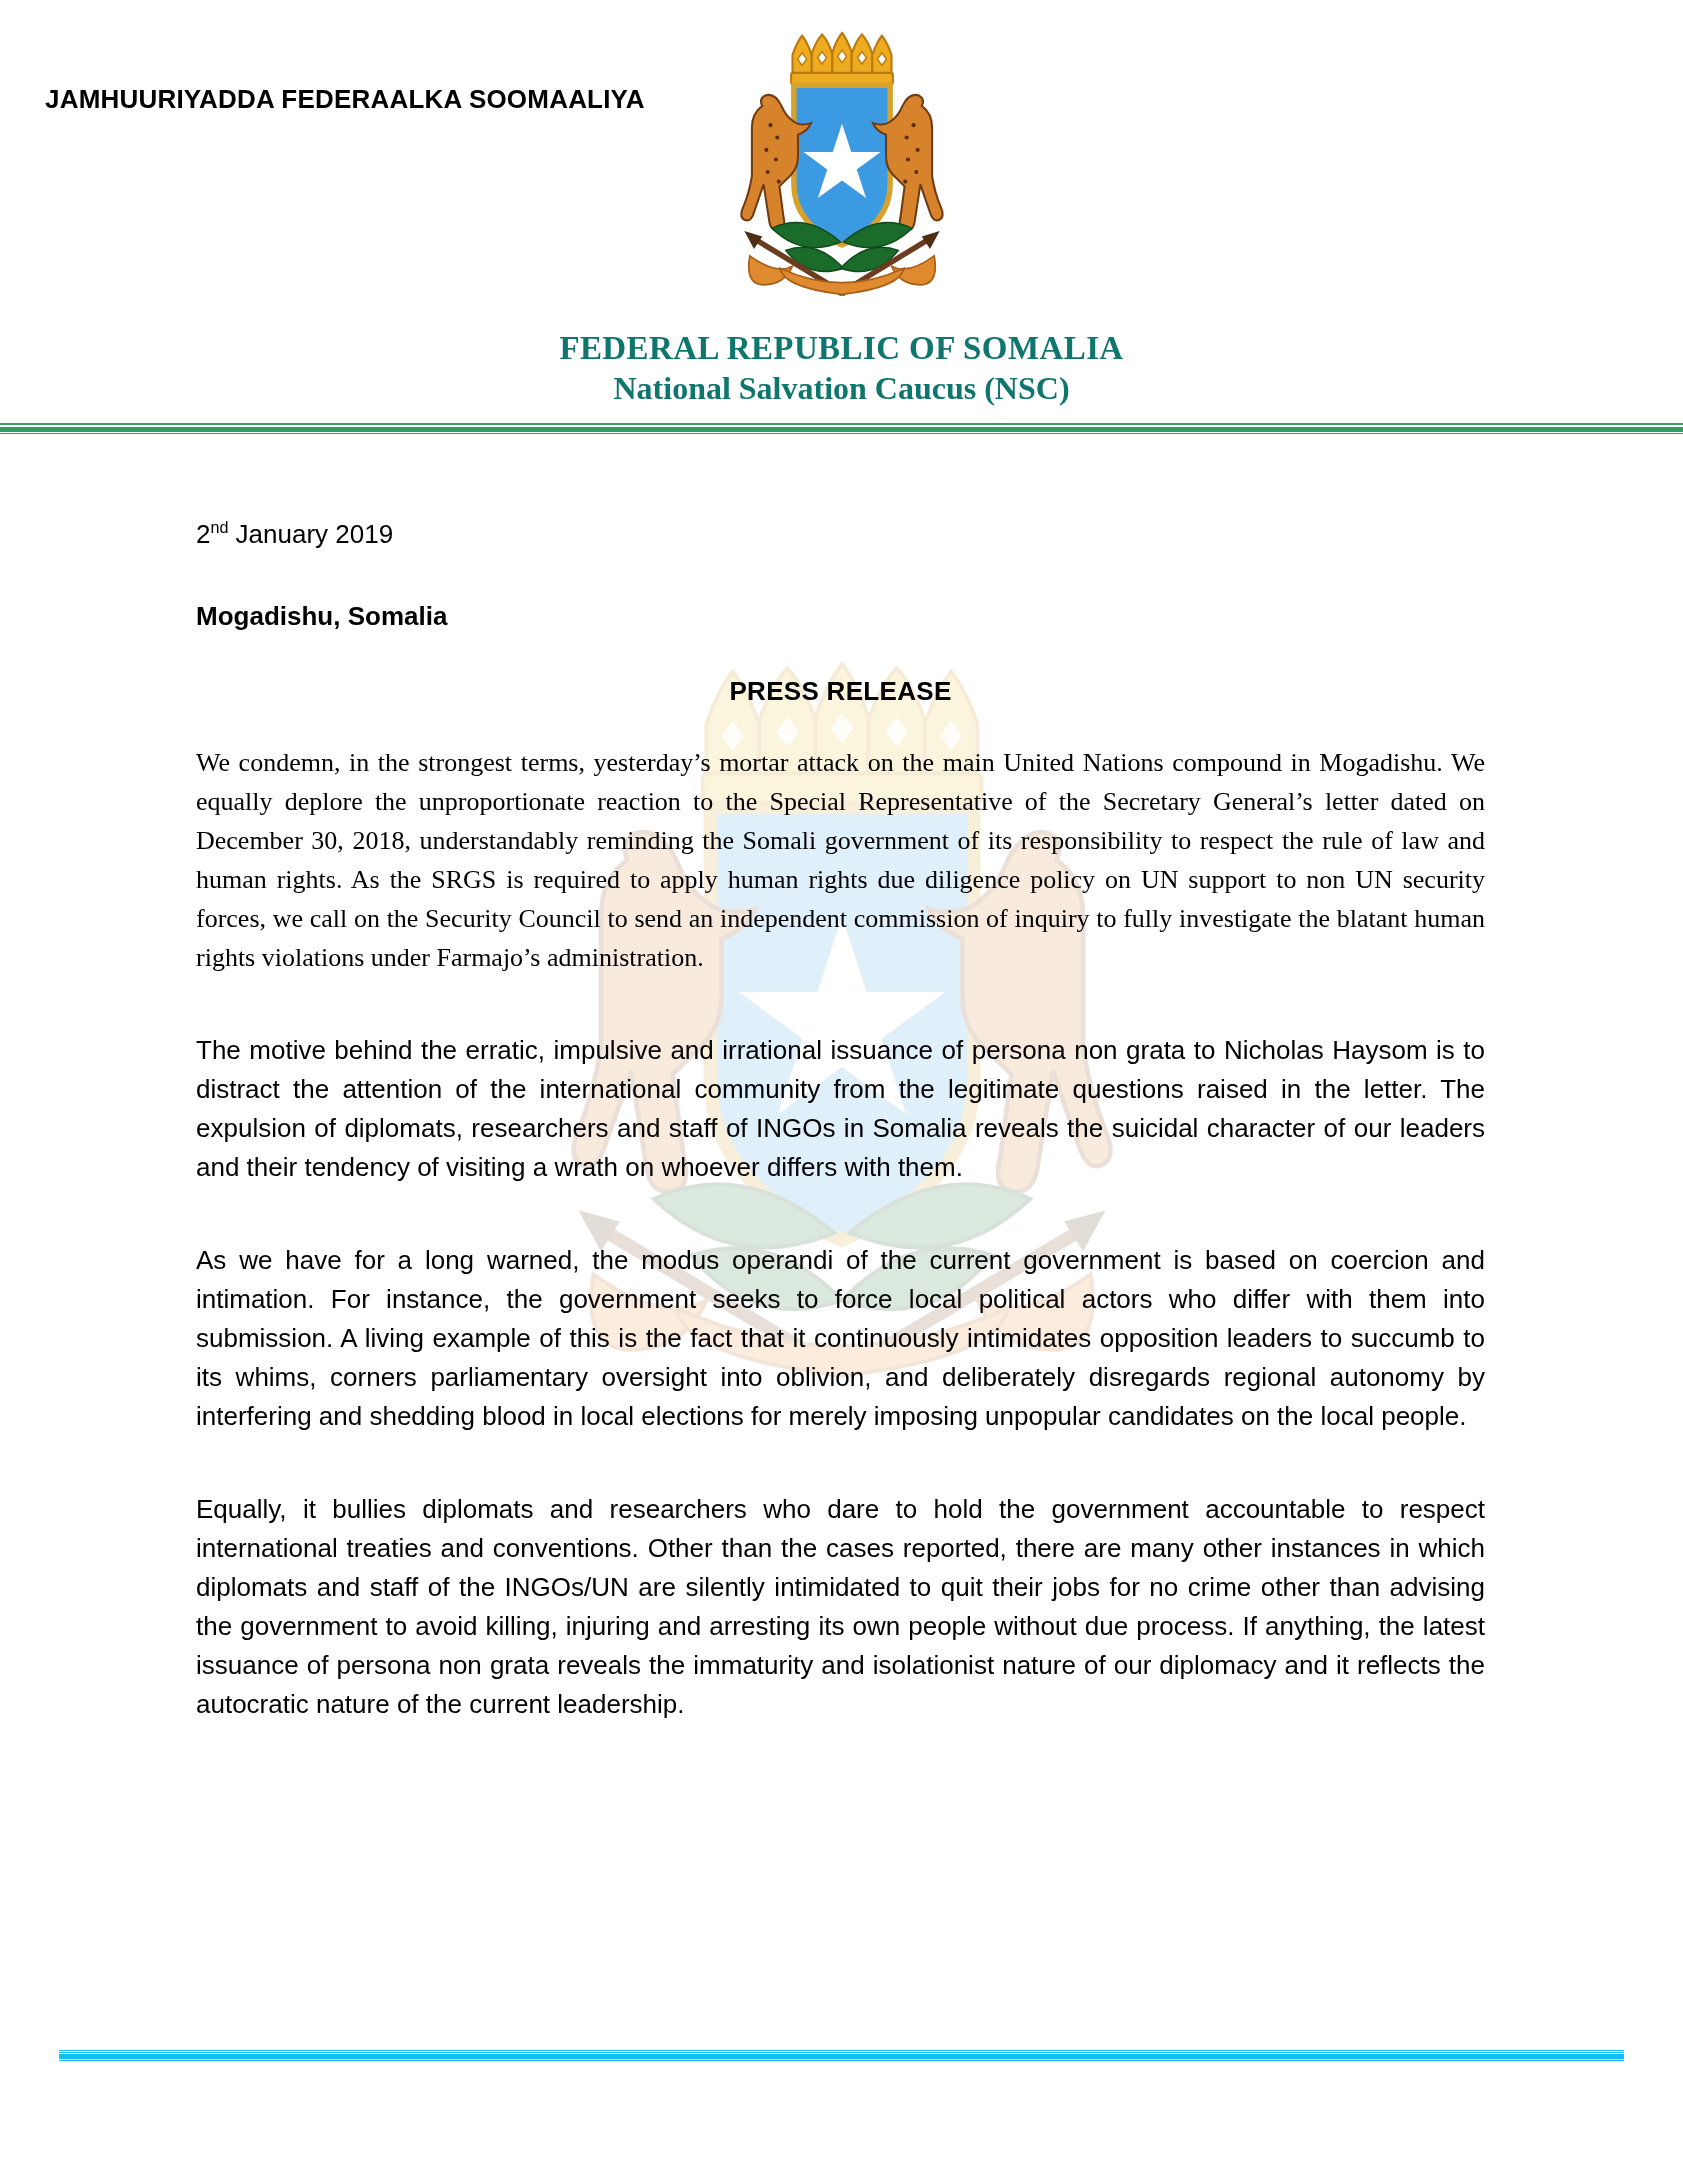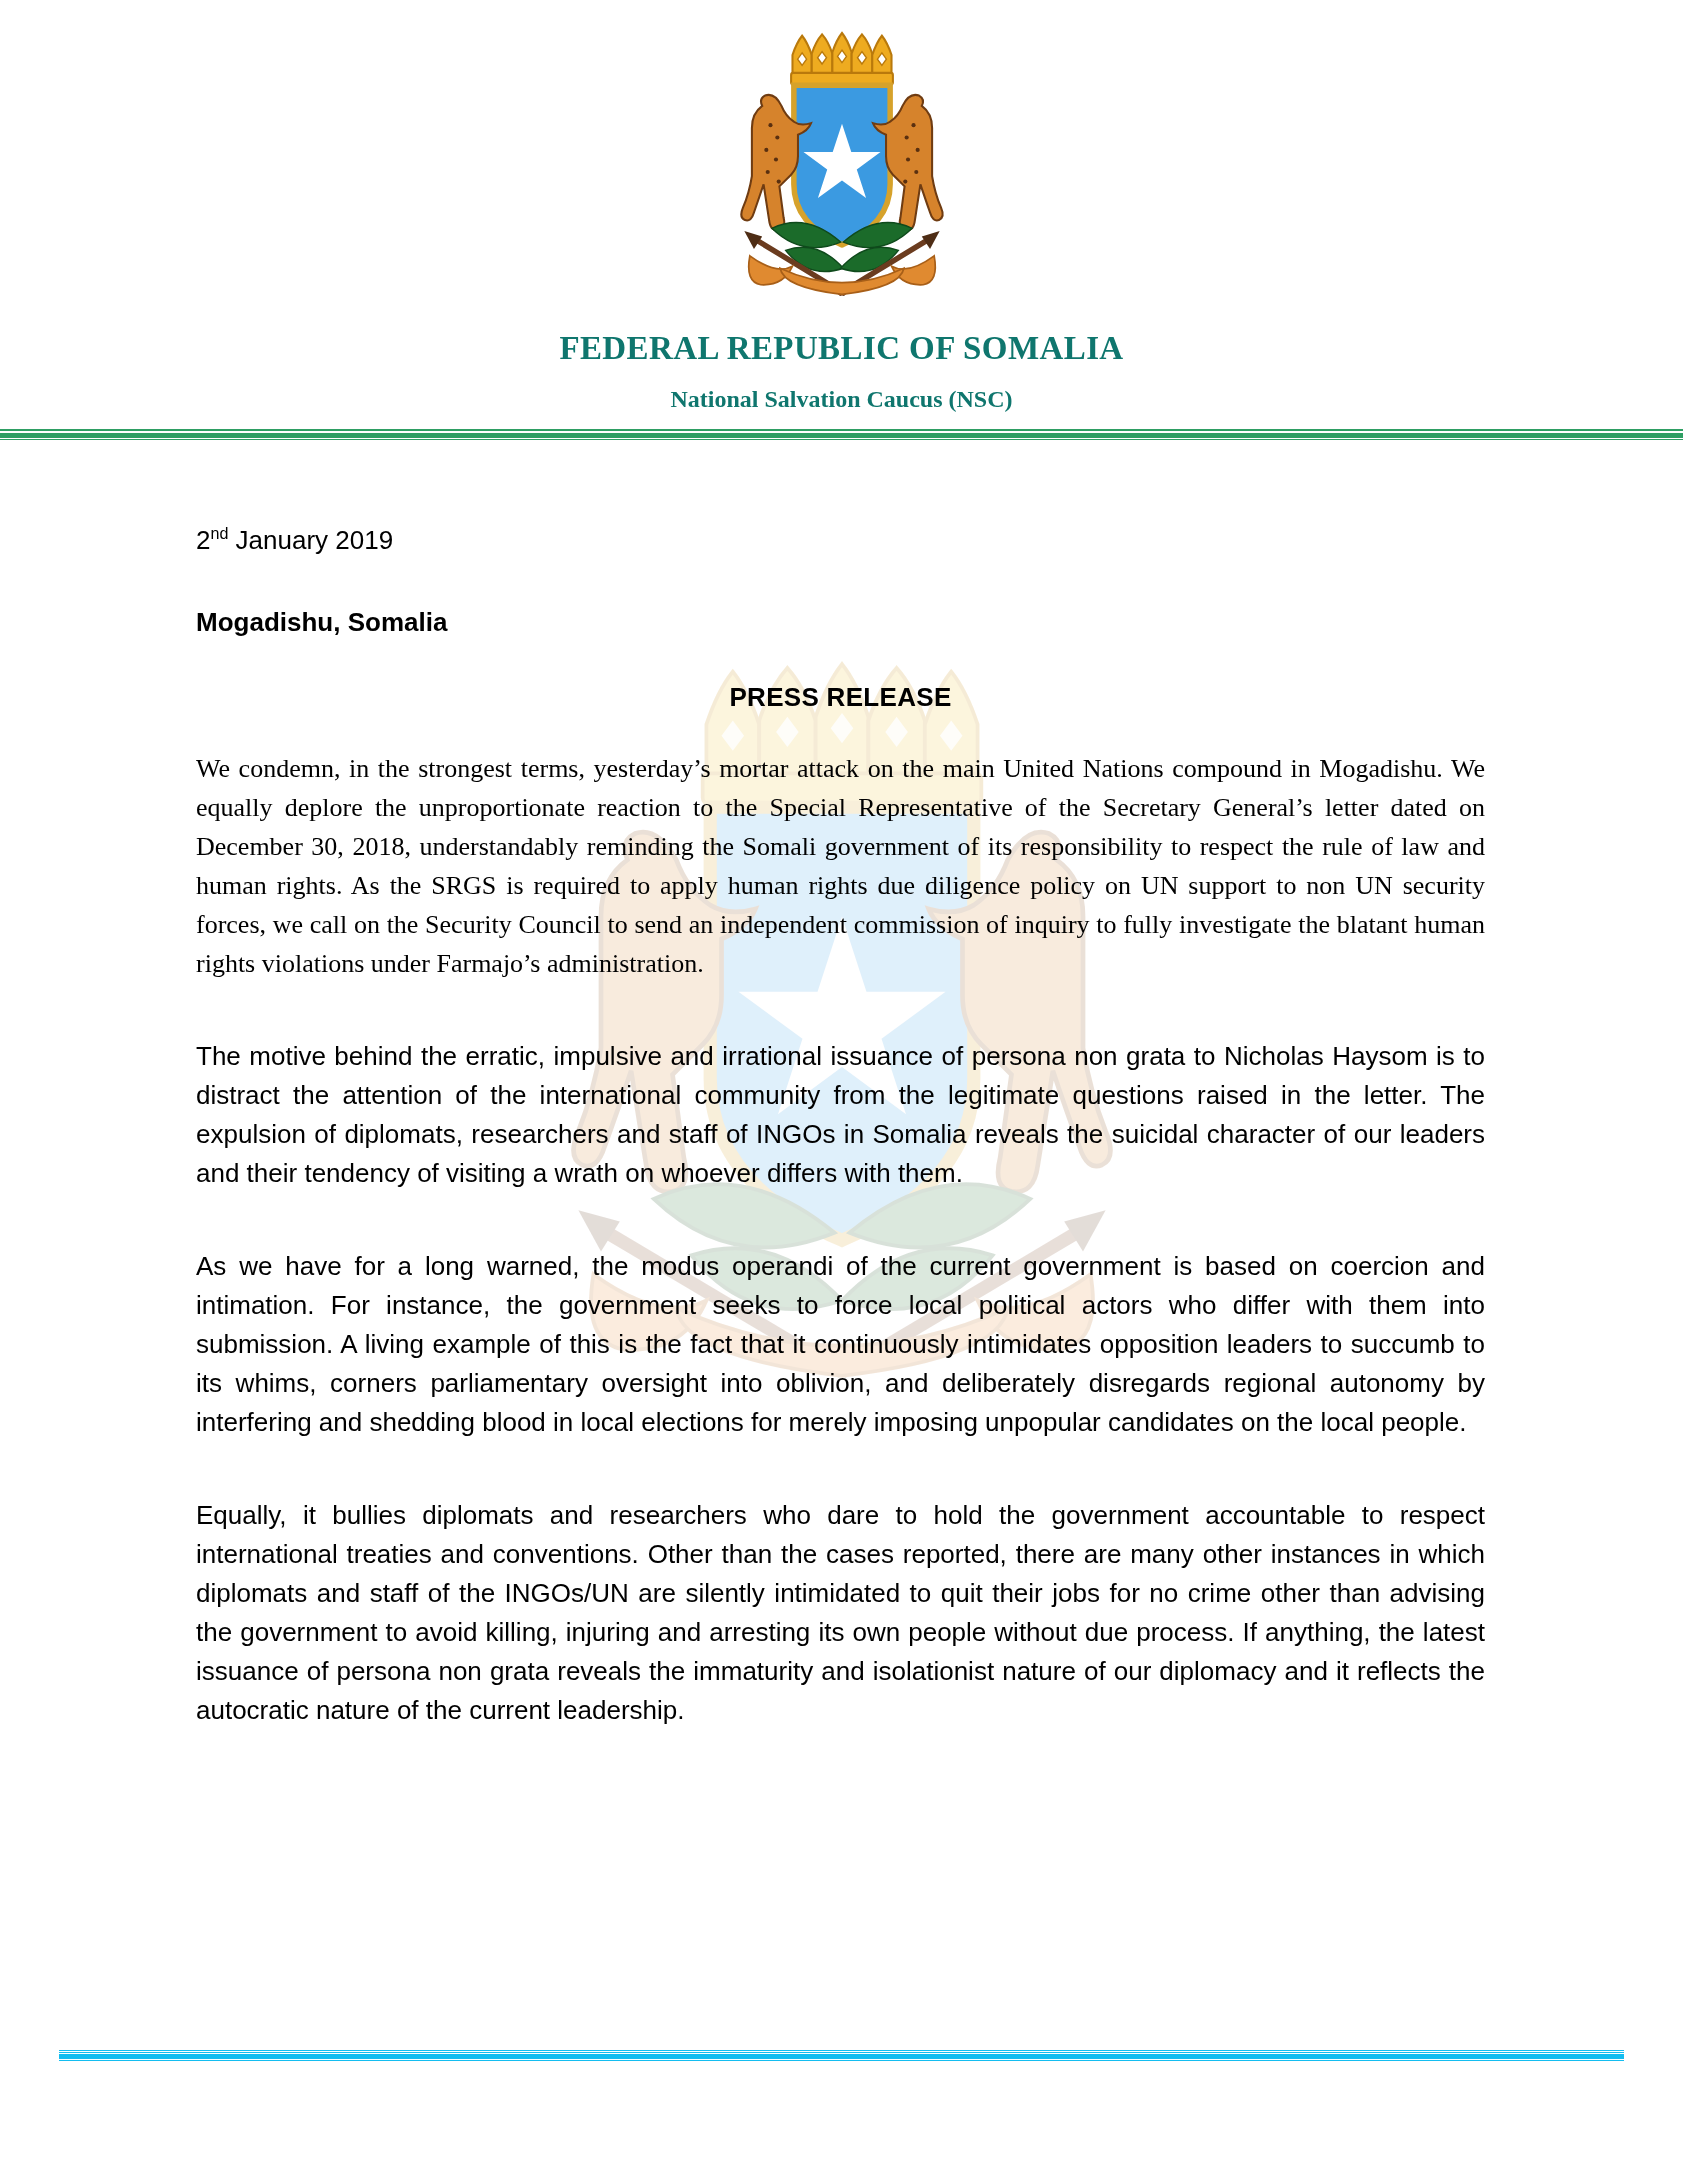--- a/index.html
+++ b/index.html
@@ -55,21 +55,21 @@
   
   .titles {
     text-align: center;
     font-family: "Liberation Serif", serif;
     font-weight: bold;
     color: #0f766e;
     margin-top: 2px;
   }
   .title-1 { font-size: 33px; letter-spacing: 0.4px; line-height: 1.18; }
   .title-2 { font-size: 28px; line-height: 1.25; }
-  .title-3 { font-size: 24px; line-height: 1.25; margin-top: 16px; }
+  .title-3 { font-size: 32px; line-height: 1.25; }
 
   
   .rule-green {
     margin-top: 14px;
     width: 100%;
     height: 13px;
     background:
       linear-gradient(to bottom,
         #ffffff 0px, #ffffff 1px,
         #2e9e63 1px, #2e9e63 3px,
@@ -194,20 +194,21 @@
       <g fill="#ea9141" stroke="#b86a20" stroke-width="2">
         <path d="M68 340 q36 26 60 14 q-12 28 -44 26 q-22 -4 -16 -40 Z"></path>
         <path d="M332 340 q-36 26 -60 14 q12 28 44 26 q22 -4 16 -40 Z"></path>
         <path d="M112 358 q88 40 176 0 q-4 26 -88 36 q-84 -10 -88 -36 Z"></path>
       </g>
     </g>
   </svg>
 </div>
 
 <header class="letterhead">
+  <div class="lh-somali">JAMHUURIYADDA FEDERAALKA SOOMAALIYA</div>
 
   <div class="emblem-wrap">
     <svg viewBox="0 0 400 410" xmlns="http://www.w3.org/2000/svg">
 
       <g fill="#eeab20" stroke="#b9790c" stroke-width="3">
         <path d="M128 78 L128 48 Q134 30 142 20 Q150 30 156 48 L156 78 Z"></path>
         <path d="M156 78 L156 46 Q162 28 171 18 Q180 28 186 46 L186 78 Z"></path>
         <path d="M186 78 L186 44 Q192 26 200 16 Q208 26 214 44 L214 78 Z"></path>
         <path d="M214 78 L214 46 Q220 28 229 18 Q238 28 244 46 L244 78 Z"></path>
         <path d="M244 78 L244 48 Q250 30 258 20 Q266 30 272 48 L272 78 Z"></path>

